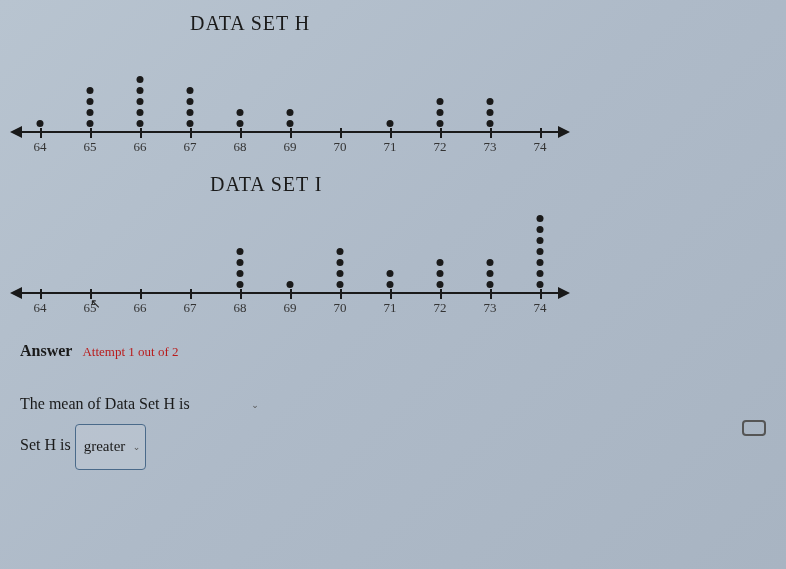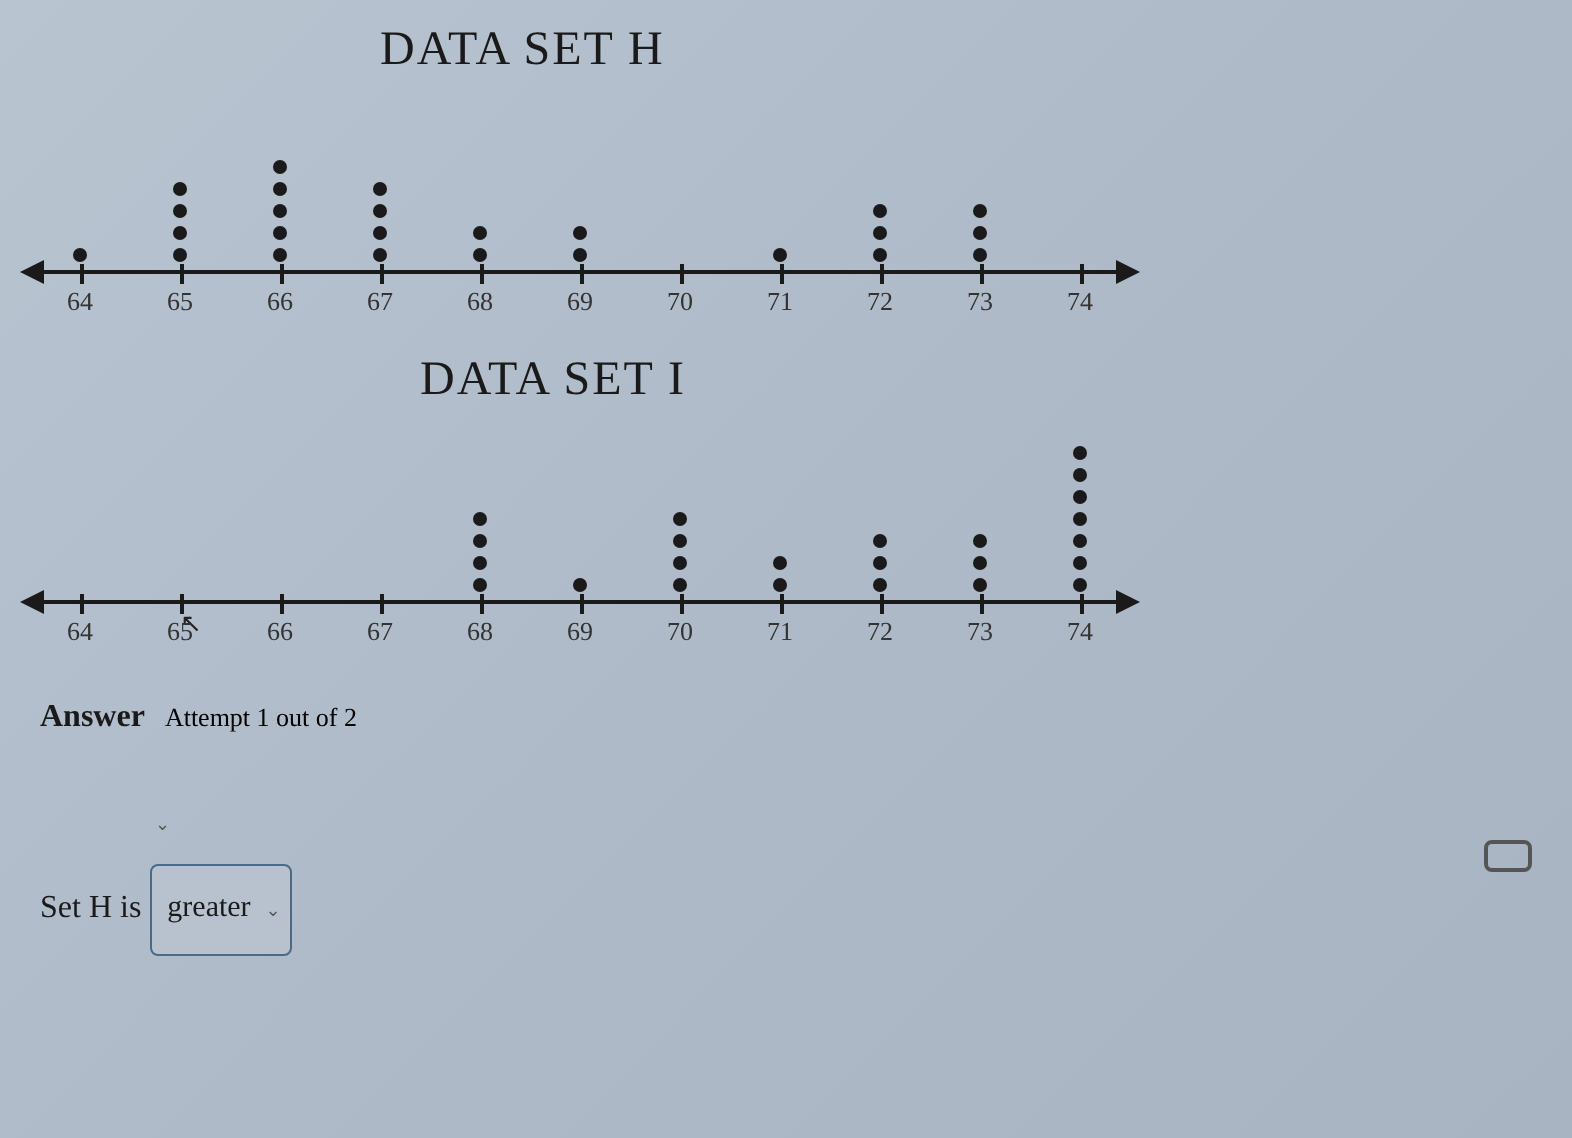--- a/index.html
+++ b/index.html
@@ -7,21 +7,21 @@
       width: 786px;
       height: 569px;
       background: linear-gradient(135deg, #b8c4d0 0%, #aebac8 50%, #a8b4c2 100%);
       font-family: Georgia, 'Times New Roman', serif;
       color: #1a1a1a;
       position: relative;
       overflow: hidden;
     }
     .chart-title {
       text-align: center;
-      font-size: 24px;
+      font-size: 20px;
       letter-spacing: 1px;
       margin-bottom: 8px;
     }
     .chart-h-title { margin-left: 190px; margin-top: 12px; text-align: left; }
     .chart-i-title { margin-left: 210px; margin-top: 20px; text-align: left; }
     .dotplot {
       position: relative;
       width: 540px;
       height: 110px;
       margin-left: 20px;
@@ -65,21 +65,21 @@
       background: #1a1a1a;
       transform: translateX(-50%);
     }
     .answer-section {
       margin-top: 28px;
       margin-left: 20px;
       font-size: 16px;
     }
     .answer-label { font-weight: bold; display: inline; }
     .attempt-text { 
-      color: #000000; 
+      color: #b91c1c; 
       font-size: 13px;
       margin-left: 6px;
     }
     .sentence {
       margin-top: 24px;
       line-height: 2.5;
       font-size: 16px;
     }
     .dropdown-blank {
       display: inline-block;
@@ -232,20 +232,21 @@
     <div class="dot" style="left: 520px; bottom: 70px;"></div>
     <div class="dot" style="left: 520px; bottom: 81px;"></div>
     <div class="dot" style="left: 520px; bottom: 92px;"></div>
   </div>
 
 <div class="answer-section">
   <span class="answer-label">Answer</span>
   <span class="attempt-text">Attempt 1 out of 2</span>
 
   <div class="sentence">
+    <span>The mean of Data Set H is</span>
     <span class="dropdown-blank">
       <span></span>
       <span class="chev">⌄</span>
     </span>
     <br>
     <span>Set H is</span>
     <span class="dropdown-filled">
       <span>greater</span>
       <span class="chev">⌄</span>
     </span>

